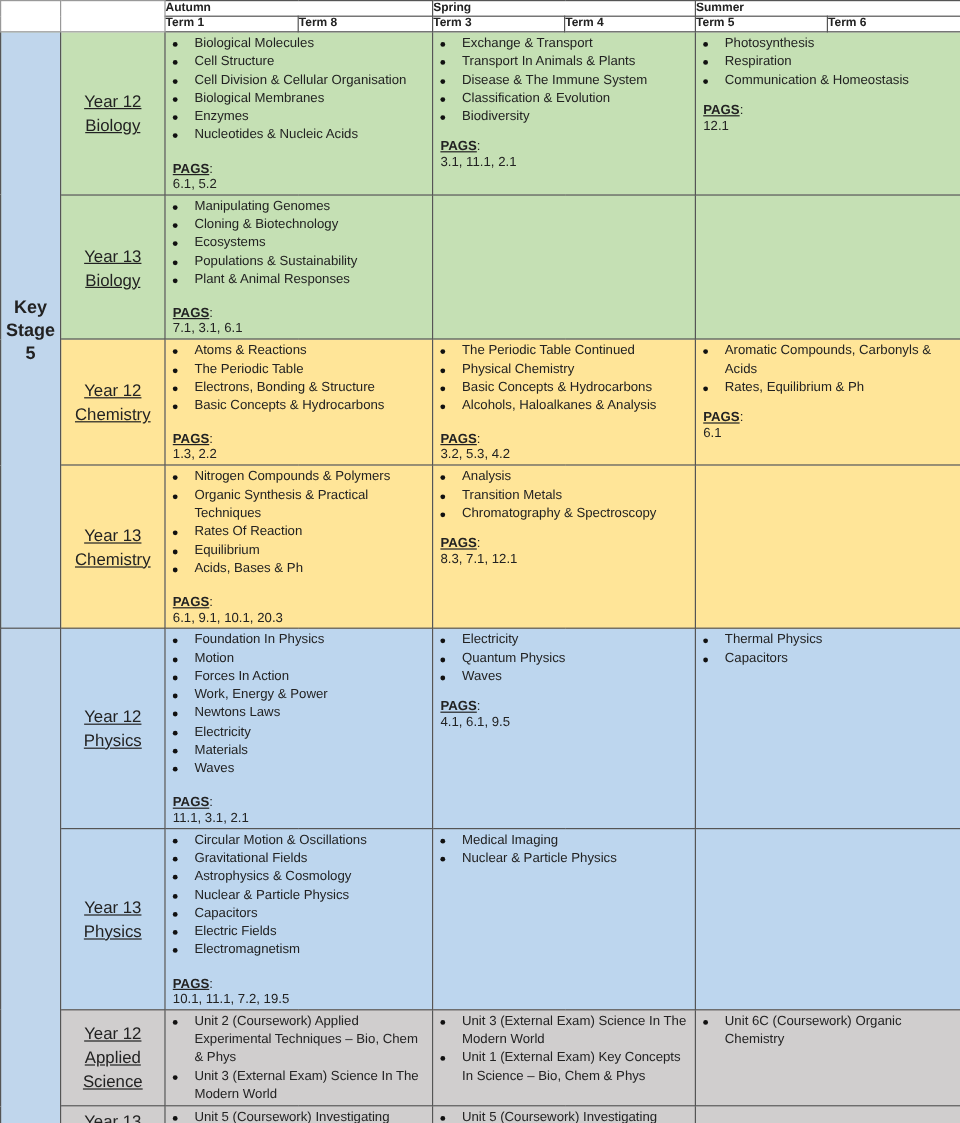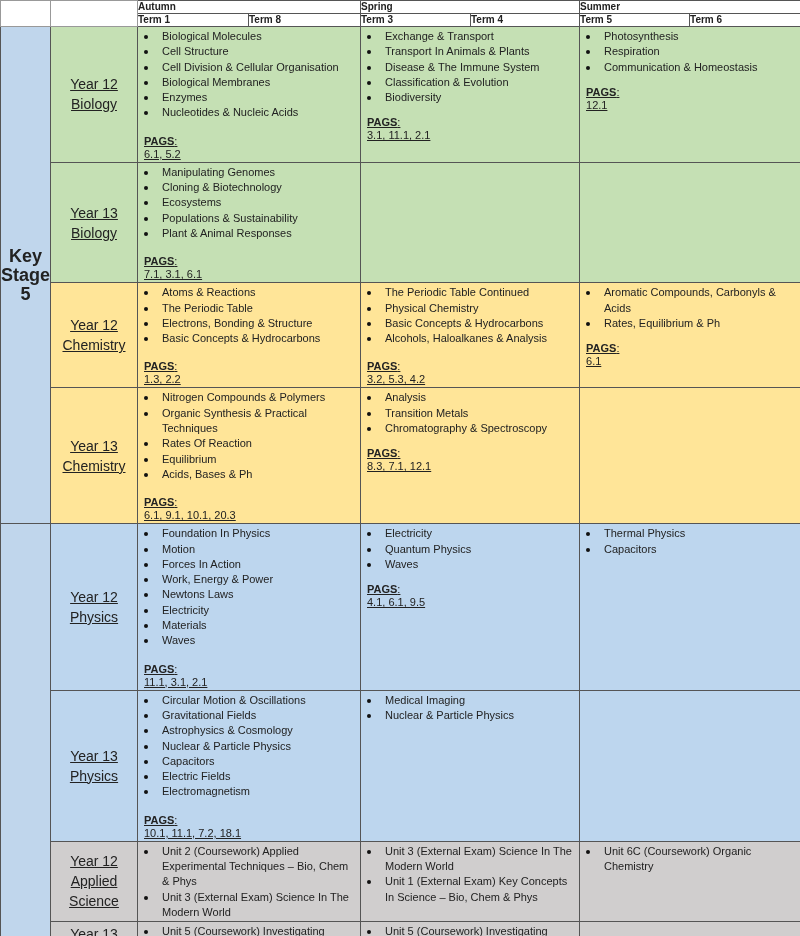--- a/index.html
+++ b/index.html
@@ -1,27 +1,27 @@
 <!DOCTYPE html>
 <html><head>
 <meta charset="utf-8">
 <style>
   html,body{margin:0;padding:0;background:#fff;}
   body{width:800px;height:936px;overflow:hidden;font-family:"Liberation Sans",sans-serif;color:#222;}
   table{border-collapse:collapse;table-layout:fixed;width:800px;}
   td,th{border:1px solid #555;padding:0;vertical-align:top;font-size:11px;}
   .hdr th{font-weight:bold;font-size:10px;text-align:left;height:12px;line-height:12px;background:#fff;}
   .hdr .blank{border-color:#999;}
-  .ks{background:#c0d6ec;text-align:center;vertical-align:middle;font-weight:bold;font-size:18px;line-height:19px;}
+  .ks{background:#c0d6ec;text-align:center;vertical-align:middle;font-weight:bold;font-size:15px;line-height:19px;}
   .subj{text-align:center;vertical-align:middle;font-size:14px;line-height:20px;text-decoration:underline;}
   .cell{padding:2px 4px 1px 6px;}
   ul{list-style:none;margin:0;padding:0;}
   li{position:relative;padding-left:18px;line-height:15.3px;}
   li::before{content:"";position:absolute;left:0;top:6px;width:4px;height:4px;border-radius:50%;background:#111;}
-  .pags-block{margin-top:11px;line-height:13px;text-decoration:underline;}
+  .pags-block{margin-top:11px;line-height:13px;}
   .pags-label{font-weight:bold;text-decoration:underline;}
   .bio{background:#c5e0b4;}
   .chem{background:#ffe598;}
   .phys{background:#bdd6ee;}
   .app{background:#d0cece;}
 </style>
 </head>
 <body>
 
 <table>
@@ -250,21 +250,21 @@
           <li>Circular Motion &amp; Oscillations</li>
           <li>Gravitational Fields</li>
           <li>Astrophysics &amp; Cosmology</li>
           <li>Nuclear &amp; Particle Physics</li>
           <li>Capacitors</li>
           <li>Electric Fields</li>
           <li>Electromagnetism</li>
         </ul>
         <div class="pags-block" style="margin-top:14px">
           <span class="pags-label">PAGS</span>:<br>
-          <span>10.1, 11.1, 7.2, 18.1</span>
+          <span>10.1, 11.1, 7.2, 19.5</span>
         </div>
       </td>
       <td class="cell" colspan="2">
         <ul>
           <li>Medical Imaging</li>
           <li>Nuclear &amp; Particle Physics</li>
         </ul>
       </td>
       <td class="cell" colspan="2"></td>
     </tr>

